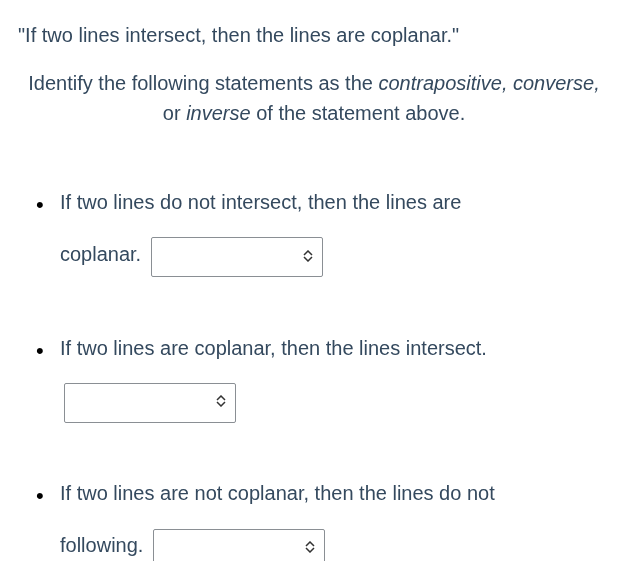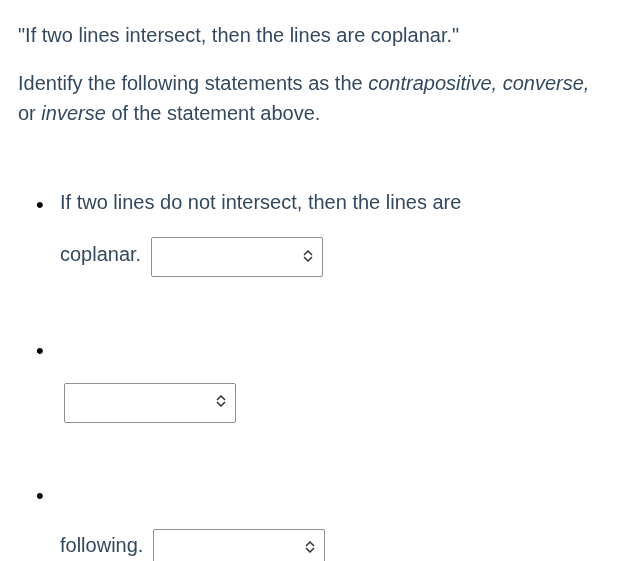--- a/index.html
+++ b/index.html
@@ -13,20 +13,21 @@
       color: #34495e;
       padding: 20px 18px;
       width: 628px;
       line-height: 1.5;
     }
     .intro {
       margin-bottom: 18px;
     }
     .instructions {
       margin-bottom: 48px;
+      text-align: center;
     }
     .italic {
       font-style: italic;
     }
     ul.items {
       list-style: none;
       padding-left: 42px;
     }
     ul.items li {
       position: relative;
@@ -94,36 +95,36 @@
             <path d="M1 5 L5 1 L9 5" stroke="#333" stroke-width="1.5" fill="none"></path>
           </svg>
         <svg width="10" height="6" viewBox="0 0 10 6">
             <path d="M1 1 L5 5 L9 1" stroke="#333" stroke-width="1.5" fill="none"></path>
           </svg>
       </span>
     </span>
   </li>
 
   <li>
-    <br>
+    <span>If two lines are coplanar, then the lines intersect.</span><br>
     <span class="select-wrap">
       <select class="select-box" value=""></select>
       <span class="select-arrows">
         <svg width="10" height="6" viewBox="0 0 10 6">
             <path d="M1 5 L5 1 L9 5" stroke="#333" stroke-width="1.5" fill="none"></path>
           </svg>
         <svg width="10" height="6" viewBox="0 0 10 6">
             <path d="M1 1 L5 5 L9 1" stroke="#333" stroke-width="1.5" fill="none"></path>
           </svg>
       </span>
     </span>
   </li>
 
   <li>
-    <br>
+    <span>If two lines are not coplanar, then the lines do not</span><br>
     <span>following.</span>
     <span class="select-wrap">
       <select class="select-box" value=""></select>
       <span class="select-arrows">
         <svg width="10" height="6" viewBox="0 0 10 6">
             <path d="M1 5 L5 1 L9 5" stroke="#333" stroke-width="1.5" fill="none"></path>
           </svg>
         <svg width="10" height="6" viewBox="0 0 10 6">
             <path d="M1 1 L5 5 L9 1" stroke="#333" stroke-width="1.5" fill="none"></path>
           </svg>

